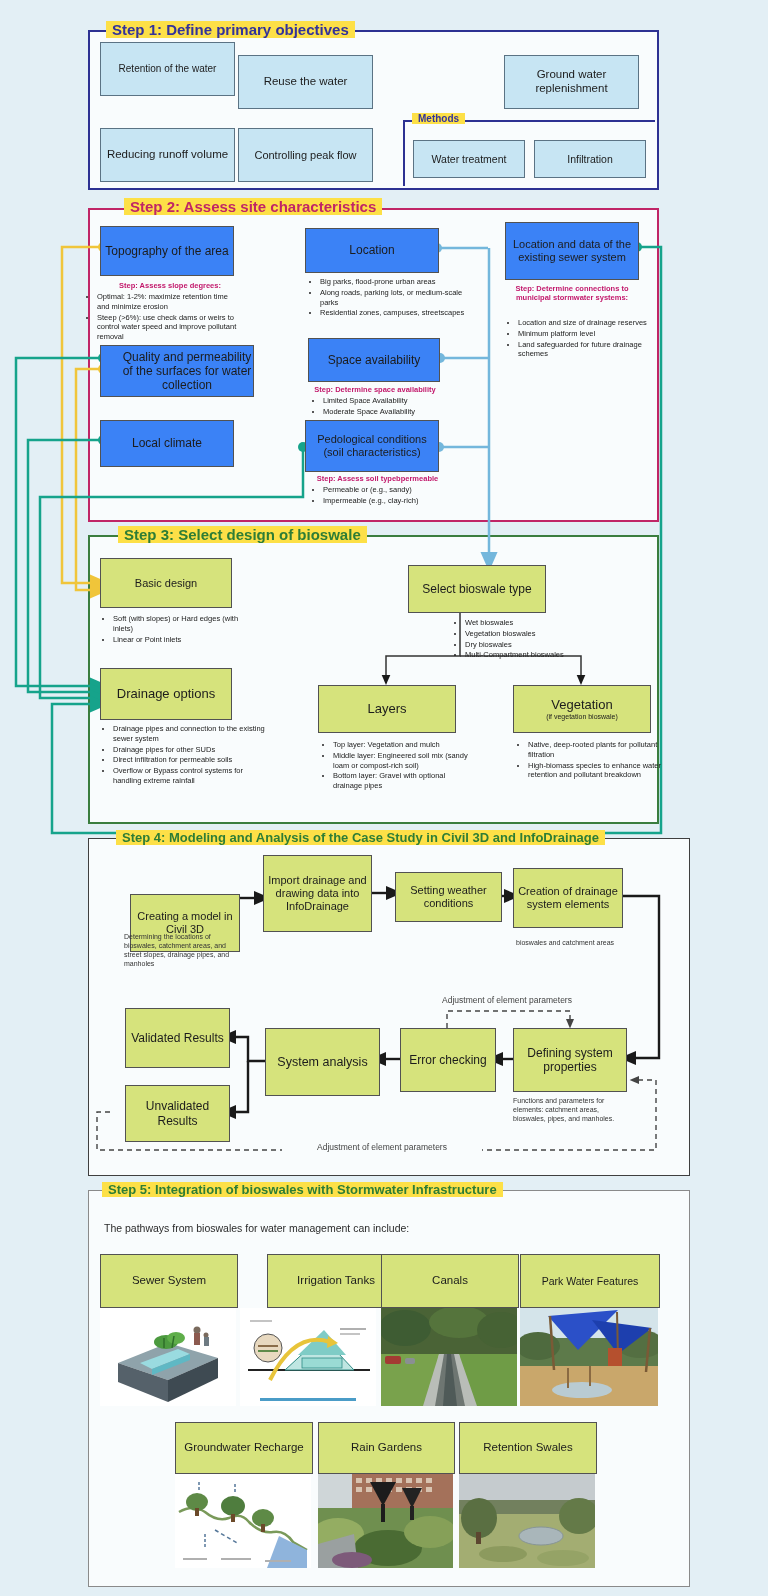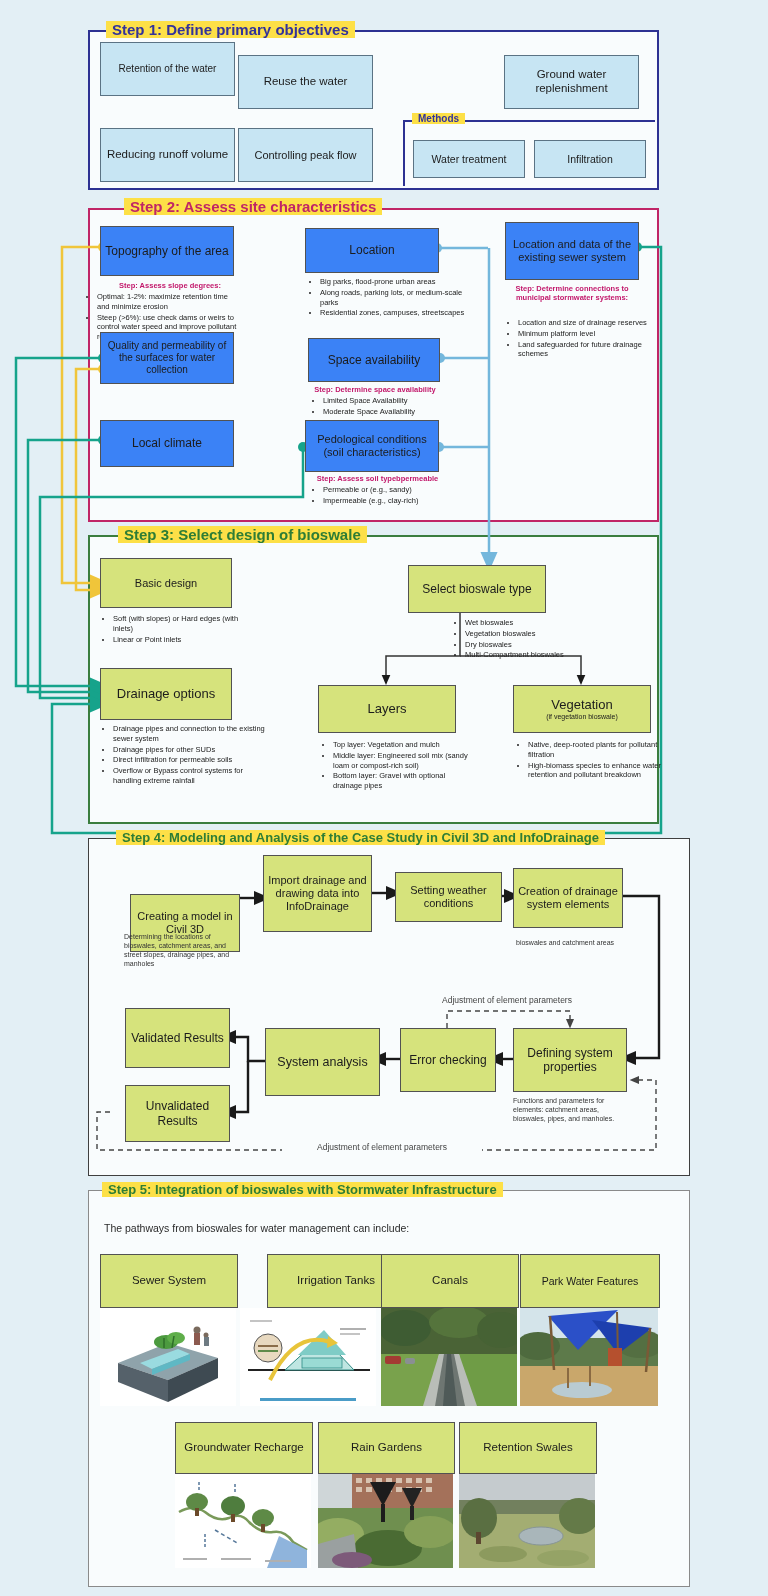--- a/index.html
+++ b/index.html
@@ -120,21 +120,21 @@
   <div class="leg" style="left:124px;top:198px;font-size:15px;color:#c02566;">Step 2: Assess site characteristics</div>
 
   <div class="bx pink" style="left:100px;top:226px;width:132px;height:48px;font-size:12px;">
       <span>Topography of the area</span>
     </div>
   <div class="cap" style="left:100px;top:281px;width:140px;">Step: Assess slope degrees:</div>
   <ul class="ul" style="left:84px;top:292px;width:142px;">
     <li>Optimal: 1-2%: maximize retention time and minimize erosion</li>
     <li>Steep (&gt;6%): use check dams or weirs to control water speed and improve pollutant removal</li>
   </ul>
-  <div class="bx pink" style="left:100px;top:332px;width:132px;height:50px;font-size:10px;">
+  <div class="bx pink" style="left:100px;top:345px;width:132px;height:50px;font-size:12px;padding-left:20px;">
       <span>Quality and permeability of the surfaces for water collection</span>
     </div>
   <div class="bx pink" style="left:100px;top:420px;width:132px;height:45px;font-size:12px;">
       <span>Local climate</span>
     </div>
 
   <div class="bx pink" style="left:305px;top:228px;width:132px;height:43px;font-size:12px;">
       <span>Location</span>
     </div>
   <ul class="ul" style="left:307px;top:277px;width:150px;">

